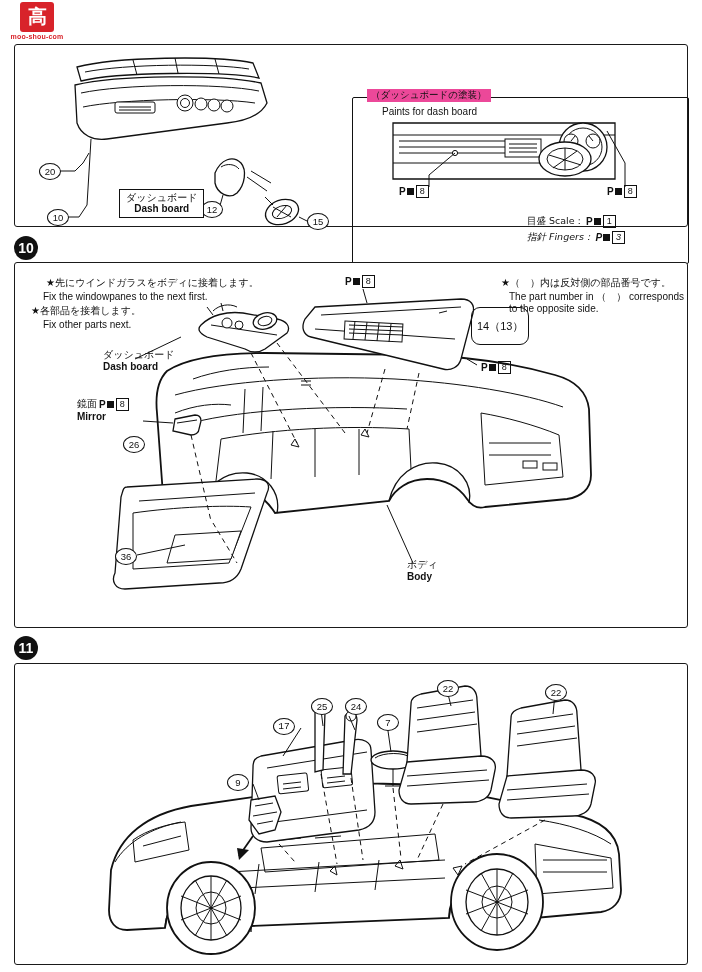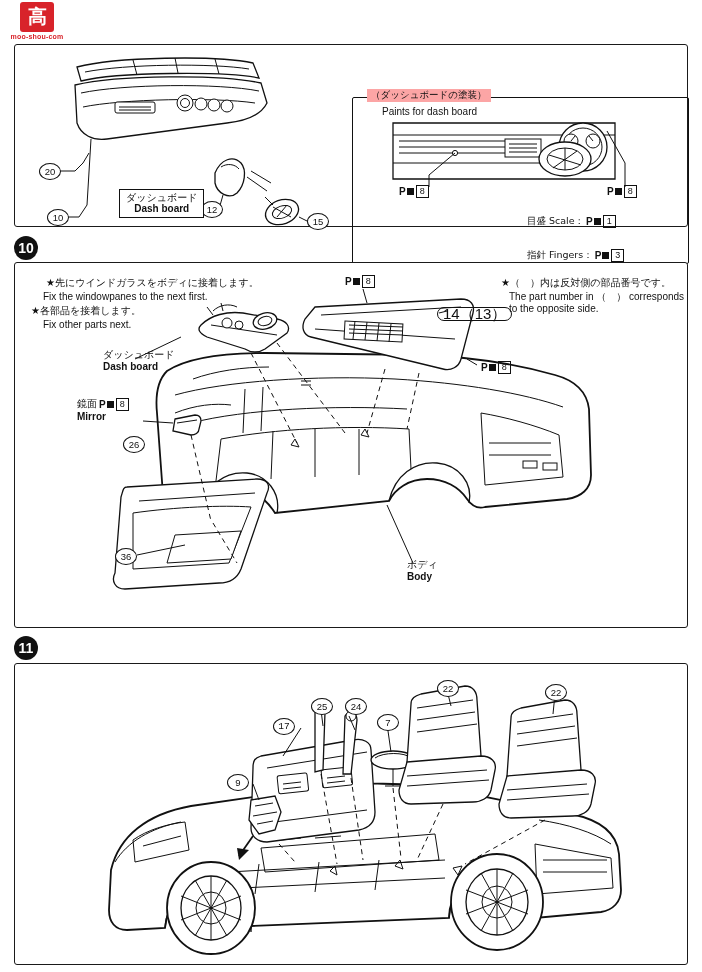--- a/index.html
+++ b/index.html
@@ -72,21 +72,21 @@
   }
   .dashbox .t1{font-size:10px;font-family:"DejaVu Sans", sans-serif;}
   .dashbox .t2{font-size:10px;font-weight:bold;}
 
   
   #subframe{
     position:absolute;left:337px;top:52px;width:335px;height:165px;
     border:1.3px solid #111;border-radius:2px;
   }
   #subframe-title{
-    position:absolute;left:352px;top:44px;background:#fca5a5;padding:0 4px;
+    position:absolute;left:352px;top:44px;background:#ec4899;padding:0 4px;
     font-size:9.5px;font-family:"DejaVu Sans", sans-serif;white-space:nowrap;
   }
 
   svg{position:absolute;left:0;top:0;overflow:visible;}
   .ln{stroke:#111;fill:none;}
   .thin{stroke-width:1;}
   .med{stroke-width:1.3;}
   .thick{stroke-width:1.8;}
   .dash{stroke-dasharray:5 4;stroke-width:1;}
   .fillw{fill:#fff;}
@@ -190,21 +190,21 @@
         <span class="sq"></span>
         <span class="box">8</span>
     </div>
 
     <div class="paint" style="left:512px;top:170px;">
       <span class="jp" style="font-size:9.5px">目盛 Scale：</span>
       <span class="p" style="margin-left:2px">P</span>
         <span class="sq"></span>
         <span class="box">1</span>
     </div>
-    <div class="paint" style="left:512px;top:204px;">
+    <div class="paint" style="left:512px;top:186px;font-style:italic;">
       <span class="jp" style="font-size:9.5px">指針 Fingers：</span>
       <span class="p" style="margin-left:2px">P</span>
         <span class="sq"></span>
         <span class="box">3</span>
     </div>
   </div>
 
   <div class="step-badge" id="badge-10">10</div>
 
   <div class="panel" id="panel-10">
@@ -297,21 +297,21 @@
         <span class="sq"></span>
         <span class="box">8</span>
     </div>
     <div class="paint" style="left:466px;top:98px;">
       <span class="p">P</span>
         <span class="sq"></span>
         <span class="box">8</span>
     </div>
 
     <div class="lbl" style="left:422px;top:44px;">
-      <span style="display:inline-block;border:1.2px solid #111;border-radius:9px;padding:0 5px;font-size:15px;">14（13）</span>
+      <span style="display:inline-block;border:1.2px solid #111;border-radius:9px;padding:12px 5px;font-size:11px;margin-left:34px;">14（13）</span>
     </div>
 
     <div class="lbl jp" style="left:88px;top:86px;">ダッシュボード</div>
     <div class="lbl" style="left:88px;top:98px;font-weight:bold;">Dash board</div>
 
     <div class="paint" style="left:62px;top:134px;">
       <span class="jp" style="font-size:10px">鏡面</span>
       <span class="p" style="margin-left:2px">P</span>
         <span class="sq"></span>
         <span class="box">8</span>

